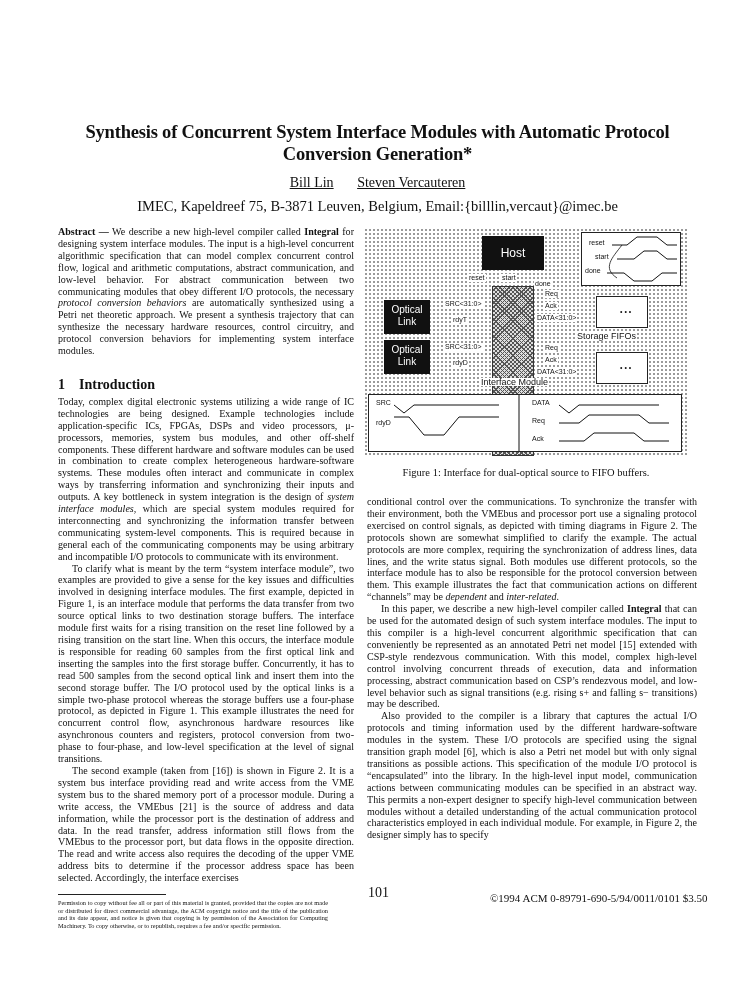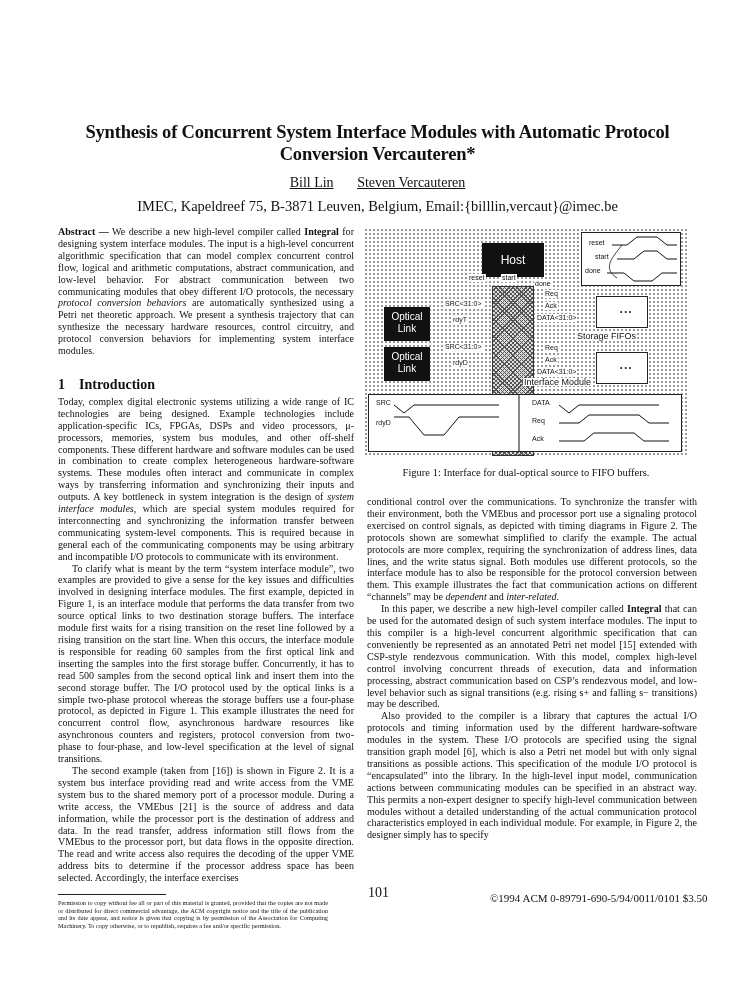--- a/index.html
+++ b/index.html
@@ -22,34 +22,34 @@
   .fn { font-size:9.2px; line-height:11px; text-indent:12px; }
   .perm { font-size:6.3px; line-height:7.5px; margin-top:12px; width:270px; }
   .pagenum { left:367px; top:885px; font-size:14px; }
   .copyr { left:450px; top:892px; font-size:11px;margin-left:40px; }
   .figure { left:364px; top:228px; width:324px; height:228px;
      background-color:#fff;
      background-image: radial-gradient(#9a9a9a 0.9px, transparent 1.1px);
      background-size:4px 4px; }
   .caption { left:364px; top:467px; width:324px; text-align:center; font-size:10.5px;font-family:Liberation Serif, serif; }
   .fig-box { position:absolute; background:#111; color:#fff; font-family:"Liberation Sans","DejaVu Sans",sans-serif;
-     text-align:center;margin-top:7px; }
+     text-align:center; }
   .fig-label { position:absolute; font-family:"Liberation Sans","DejaVu Sans",sans-serif; font-size:7px; color:#111; background:#fff; padding:0 1px; line-height:8px; }
   .timing { position:absolute; background:#fff; border:1px solid #222; }
   .fifo { position:absolute; background:#fff; border:1px solid #222; }
   .module { position:absolute; background-color:#ddd;
      background-image: repeating-linear-gradient(45deg,#555 0 1px,transparent 1px 3px),
                        repeating-linear-gradient(-45deg,#555 0 1px,transparent 1px 3px);
      border:1px solid #333; }
   i, em { font-style:italic; }
 </style>
 </head>
 <body>
 
-<div class="abs title">Synthesis of Concurrent System Interface Modules with Automatic Protocol Conversion Vercauteren*</div>
+<div class="abs title">Synthesis of Concurrent System Interface Modules with Automatic Protocol Conversion Generation*</div>
 <div class="abs authors">
   <span>Bill Lin</span>
   <span>Steven Vercauteren</span>
 </div>
 <div class="abs affil">IMEC, Kapeldreef 75, B-3871 Leuven, Belgium, Email:{billlin,vercaut}@imec.be</div>
 
 <div class="abs col leftcol">
   <p><b>Abstract —</b><span> We describe a new high-level compiler called </span><b>Integral</b><span> for designing system interface modules. The input is a high-level concurrent algorithmic specification that can model complex concurrent control flow, logical and arithmetic computations, abstract communication, and low-level behavior. For abstract communication between two communicating modules that obey different I/O protocols, the necessary </span><i>protocol conversion behaviors</i><span> are automatically synthesized using a Petri net theoretic approach. We present a synthesis trajectory that can synthesize the necessary hardware resources, control circuitry, and protocol conversion behaviors for implementing system interface modules.</span></p>
   <div class="sec"><span class="num">1</span><span>Introduction</span></div>
   <p><span>Today, complex digital electronic systems utilizing a wide range of IC technologies are being designed. Example technologies include application-specific ICs, FPGAs, DSPs and video processors, μ-processors, memories, system bus modules, and other off-shelf components. These different hardware and software modules can be used in combination to create complex heterogeneous hardware-software systems. These modules often interact and communicate in complex ways by transferring information and synchronizing their inputs and outputs. A key bottleneck in system integration is the design of </span><i>system interface modules</i><span>, which are special system modules required for interconnecting and synchronizing the information transfer between communicating system-level components. This is required because in general each of the communicating components may be using arbitrary and incompatible I/O protocols to communicate with its environment.</span></p>
@@ -88,21 +88,21 @@
   <span class="fig-label" style="left:180px;top:116px;">Req</span>
   <span class="fig-label" style="left:180px;top:128px;">Ack</span>
   <span class="fig-label" style="left:172px;top:140px;">DATA&lt;31:0&gt;</span>
   <div class="fifo" style="left:232px;top:68px;width:50px;height:30px;">
     <span class="fig-label" style="left:22px;top:11px;">• • •</span>
   </div>
   <div class="fifo" style="left:232px;top:124px;width:50px;height:30px;">
     <span class="fig-label" style="left:22px;top:11px;">• • •</span>
   </div>
   <span class="fig-label" style="left:212px;top:104px;font-size:9px;">Storage FIFOs</span>
-  <span class="fig-label" style="left:116px;top:150px;font-size:9px;margin-left:43px;">Interface Module</span>
+  <span class="fig-label" style="left:116px;top:150px;font-size:9px;">Interface Module</span>
   <div class="timing" style="left:4px;top:166px;width:312px;height:56px;">
     <svg width="312" height="56">
       <line x1="150" y1="0" x2="150" y2="56" stroke="#111" stroke-width="1"></line>
       <polyline points="25,10 35,18 45,10 130,10" fill="none" stroke="#111"></polyline>
       <polyline points="25,22 40,22 55,40 75,40 90,22 130,22" fill="none" stroke="#111"></polyline>
       <polyline points="190,10 200,18 210,10 290,10" fill="none" stroke="#111"></polyline>
       <polyline points="190,28 210,28 220,20 270,20 280,28 300,28" fill="none" stroke="#111"></polyline>
       <polyline points="190,46 215,46 225,38 265,38 275,46 300,46" fill="none" stroke="#111"></polyline>
     </svg>
     <span class="fig-label" style="left:6px;top:4px;">SRC</span>

